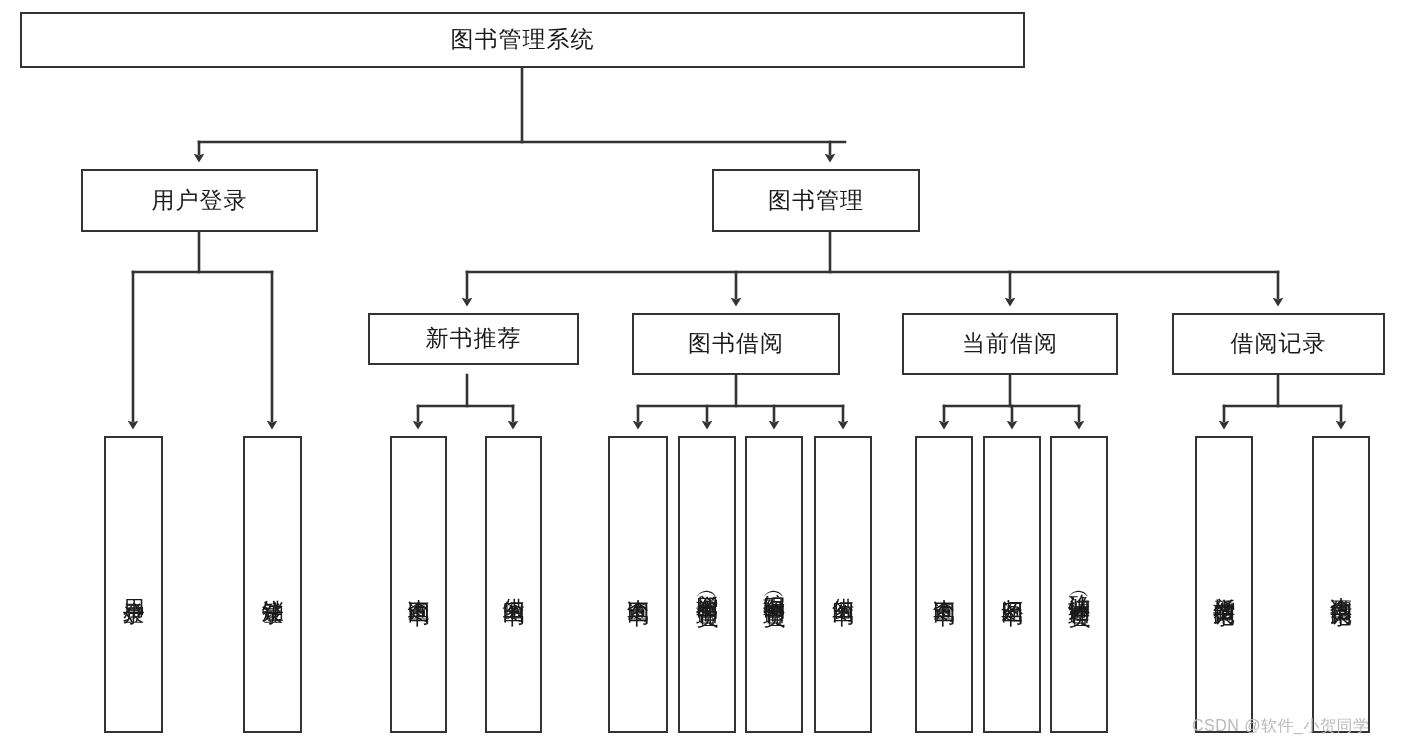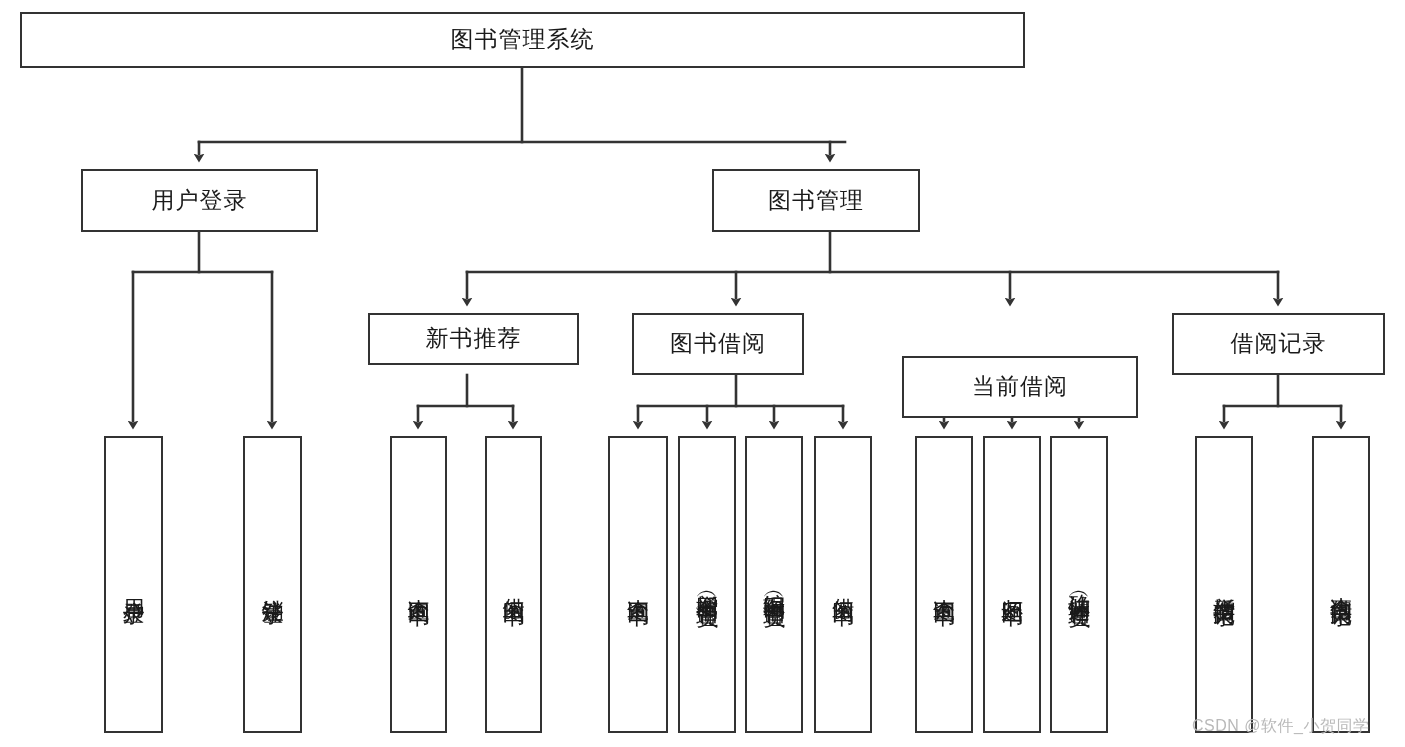--- a/index.html
+++ b/index.html
@@ -135,24 +135,24 @@
   <div class="node horiz" style="left:81px; top:169px; width:237px; height:63px;">
     <span class="label">用户登录</span>
   </div>
   <div class="node horiz" style="left:712px; top:169px; width:208px; height:63px;">
     <span class="label">图书管理</span>
   </div>
 
   <div class="node horiz" style="left:362px; top:313px; width:211px; height:52px;margin-left:6px;">
     <span class="label">新书推荐</span>
   </div>
-  <div class="node horiz" style="left:632px; top:313px; width:172px; height:62px;">
+  <div class="node horiz" style="left:632px; top:313px; width:208px; height:62px;">
     <span class="label">图书借阅</span>
   </div>
-  <div class="node horiz" style="left:902px; top:313px; width:236px; height:62px;margin-top:43px;">
+  <div class="node horiz" style="left:902px; top:313px; width:216px; height:62px;">
     <span class="label">当前借阅</span>
   </div>
   <div class="node horiz" style="left:1172px; top:313px; width:213px; height:62px;">
     <span class="label">借阅记录</span>
   </div>
 
   <div class="node vert" style="left:104px; top:436px; width:59px; height:297px;">
     <span class="label">用户登录</span>
   </div>
   <div class="node vert" style="left:243px; top:436px; width:59px; height:297px;">

